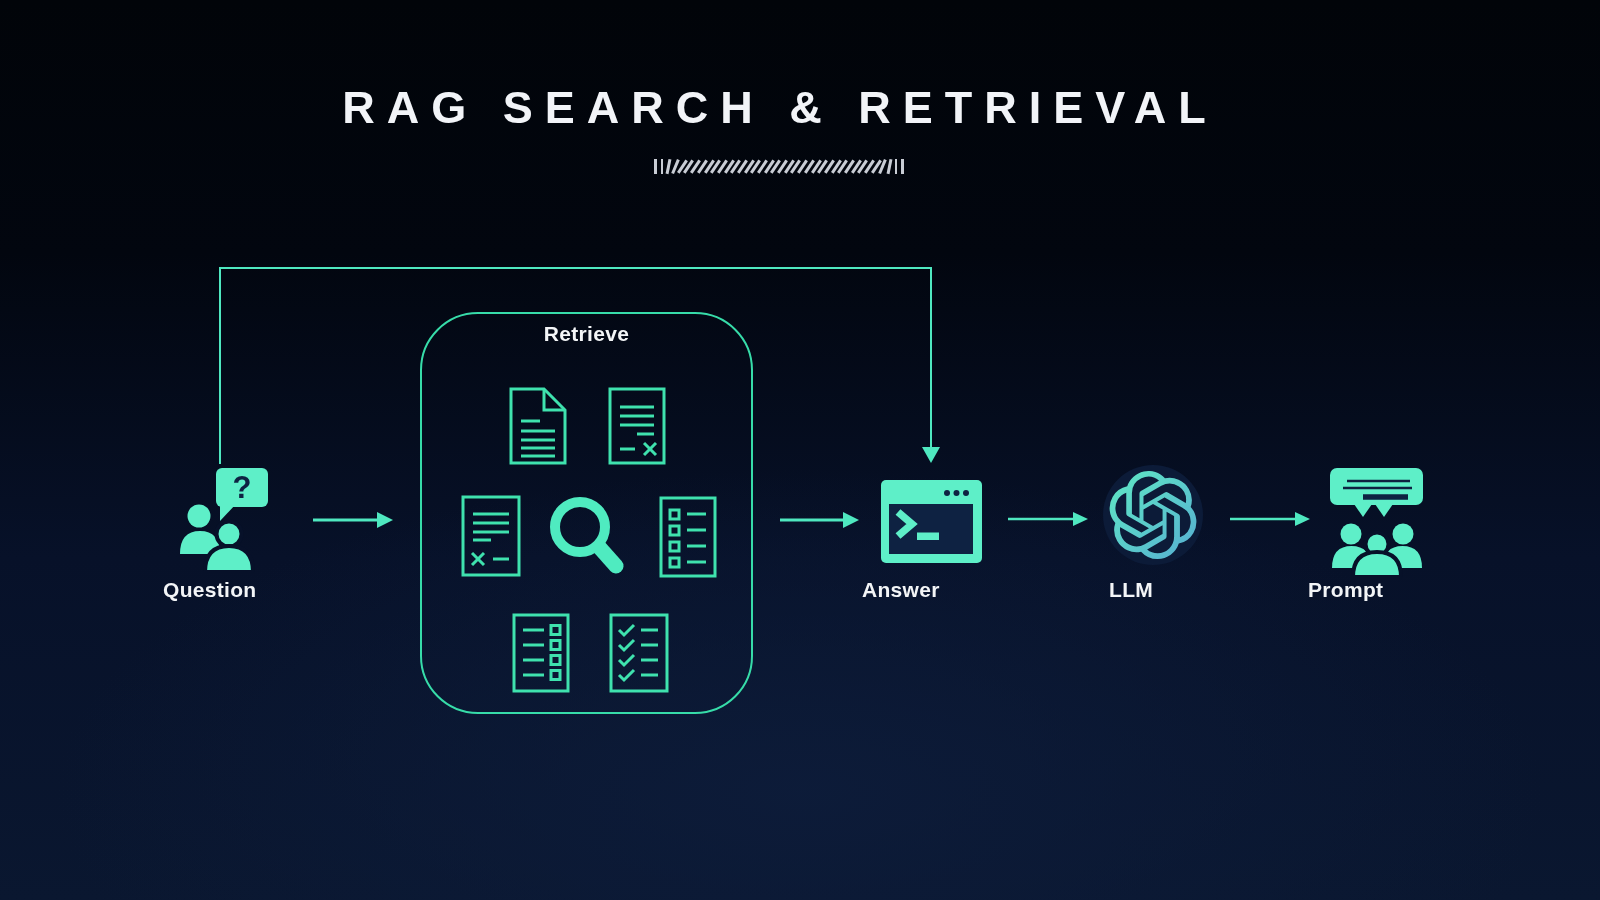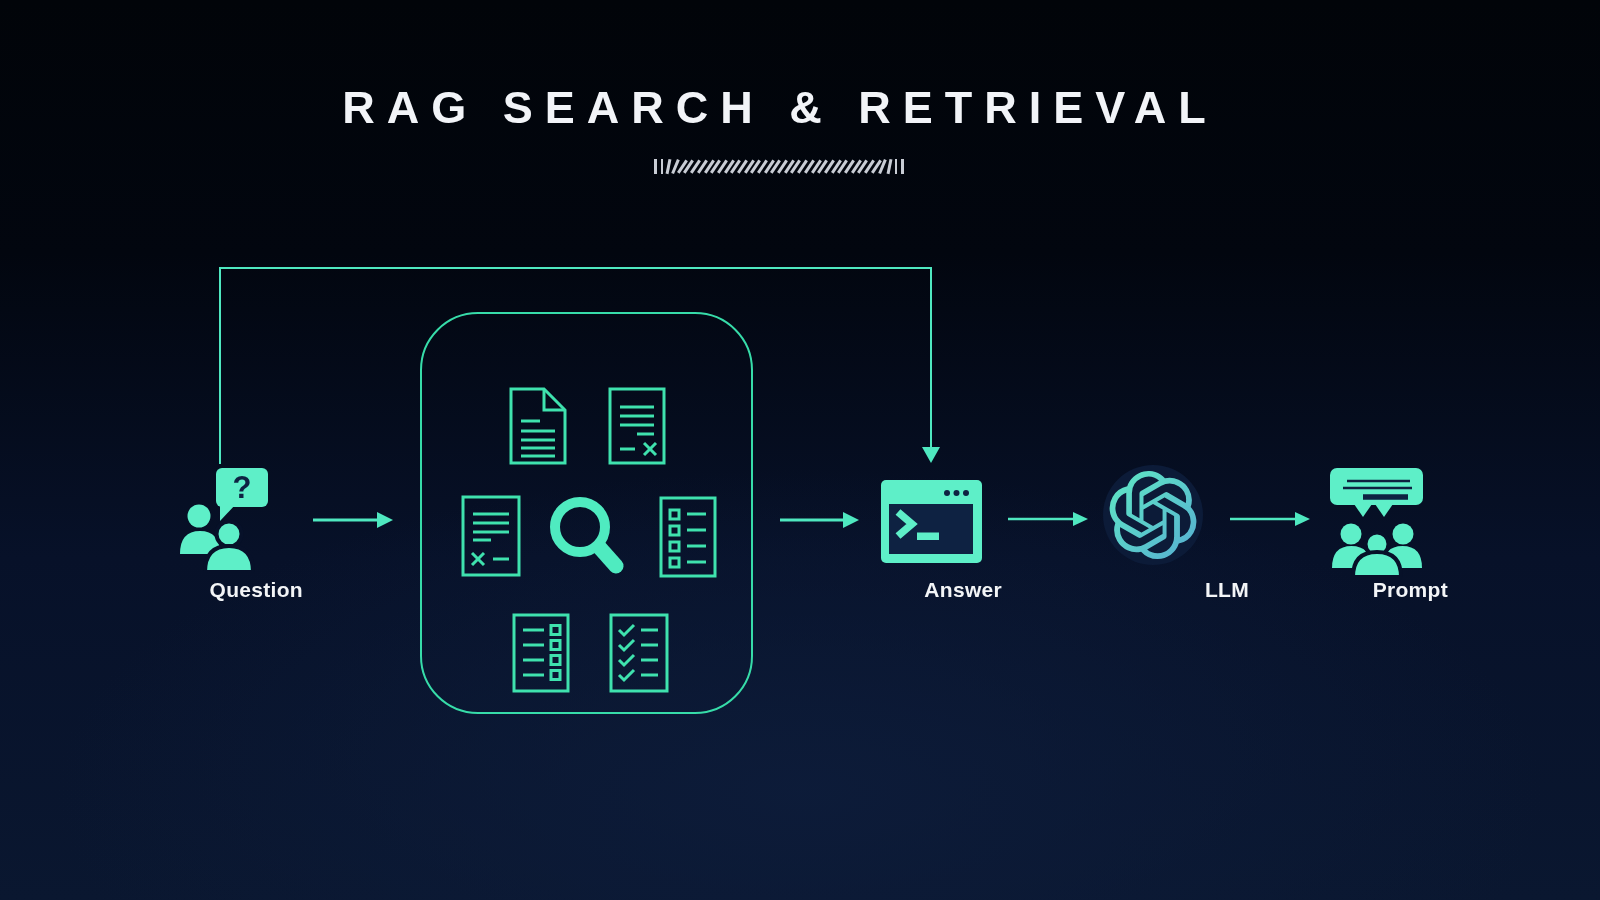--- a/index.html
+++ b/index.html
@@ -22,21 +22,21 @@
     display:flex;align-items:center;
   }
   .hatch span{
     display:inline-block;width:2.5px;height:15px;background:#C9CDD5;
     margin-right:4.2px;flex:none;
   }
   .connectors{position:absolute;left:0;top:0;}
   .icon{position:absolute;}
   .label{
     position:absolute;top:578px;color:#F3F5F7;font-size:21px;font-weight:bold;
-    letter-spacing:.3px;text-align:right;white-space:nowrap;
+    letter-spacing:.3px;text-align:left;white-space:nowrap;
   }
   .retrieve-box{
     position:absolute;left:420px;top:312px;width:333px;height:402px;
     border:2.5px solid #37DCA9;border-radius:58px;box-sizing:border-box;
   }
   .retrieve-label{
     position:absolute;top:322px;left:420px;width:333px;text-align:center;
     color:#F3F5F7;font-size:21px;font-weight:bold;letter-spacing:.3px;
   }
   .llm-circle{
@@ -115,20 +115,21 @@
       <rect x="38" y="10" width="52" height="39" rx="6"></rect>
       <polygon points="42,46 58,46 42,63"></polygon>
       <circle cx="51" cy="76" r="12.5" stroke="#071129" stroke-width="4"></circle>
       <path d="M27 114 q0 -26 24 -26 q24 0 24 26 z" stroke="#071129" stroke-width="4"></path>
     </g>
     <text x="64" y="40" text-anchor="middle" font-family="Liberation Sans, sans-serif" font-size="31" font-weight="bold" fill="#0E2242">?</text>
   </svg>
   <div class="label" style="left:163px;width:140px">Question</div>
 
   <div class="retrieve-box"></div>
+  <div class="retrieve-label">Retrieve</div>
 
   <svg class="icon" style="left:508px;top:386px" width="60" height="80" viewBox="0 0 60 80">
     <g stroke="#3FE2AE" stroke-width="3" fill="none">
       <path d="M3 3 H36 L57 24 V77 H3 Z"></path>
       <path d="M36 3 V24 H57"></path>
       <line x1="13" y1="35" x2="32" y2="35"></line>
       <line x1="13" y1="45" x2="47" y2="45"></line>
       <line x1="13" y1="54" x2="47" y2="54"></line>
       <line x1="13" y1="62" x2="47" y2="62"></line>
       <line x1="13" y1="70" x2="47" y2="70"></line>

